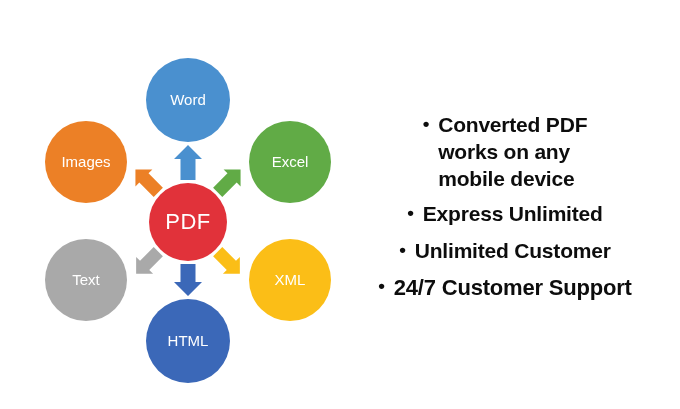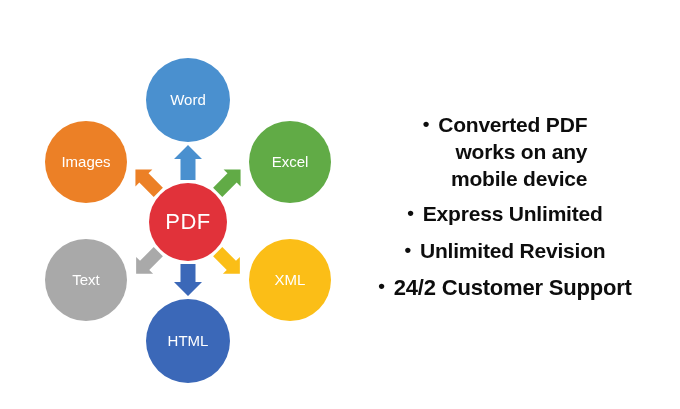--- a/index.html
+++ b/index.html
@@ -66,21 +66,21 @@
   }
   .benefit-bullet {
     flex: 0 0 auto;
     font-size: 19px;
     line-height: 1.28;
     margin-right: 9px;
     color: #0d0d0d;
   }
   .benefit-text {
     flex: 0 1 auto;
-    text-align: right;
+    text-align: left;
     white-space: pre-line;
   }
   .benefit-item.multiline .benefit-text { max-width: 215px; }
   .benefit-item.b1 { margin-bottom: 8px; }
   .benefit-item.b2 { margin-bottom: 10px; }
   .benefit-item.b3 { margin-bottom: 10px; }
   .benefit-item.b4 { font-size: 22px; }
 </style>
 </head>
 <body>
@@ -138,21 +138,21 @@
         <span class="benefit-text">Converted PDF
 works on any
 mobile device</span>
       </div>
       <div class="benefit-item b2">
         <span class="benefit-bullet">•</span>
         <span class="benefit-text">Express Unlimited</span>
       </div>
       <div class="benefit-item b3">
         <span class="benefit-bullet">•</span>
-        <span class="benefit-text">Unlimited Revision</span>
+        <span class="benefit-text">Unlimited Customer</span>
       </div>
       <div class="benefit-item b4">
         <span class="benefit-bullet">•</span>
-        <span class="benefit-text">24/2 Customer Support</span>
+        <span class="benefit-text">24/7 Customer Support</span>
       </div>
     </div>
 
 </div>
 
 </body></html>

